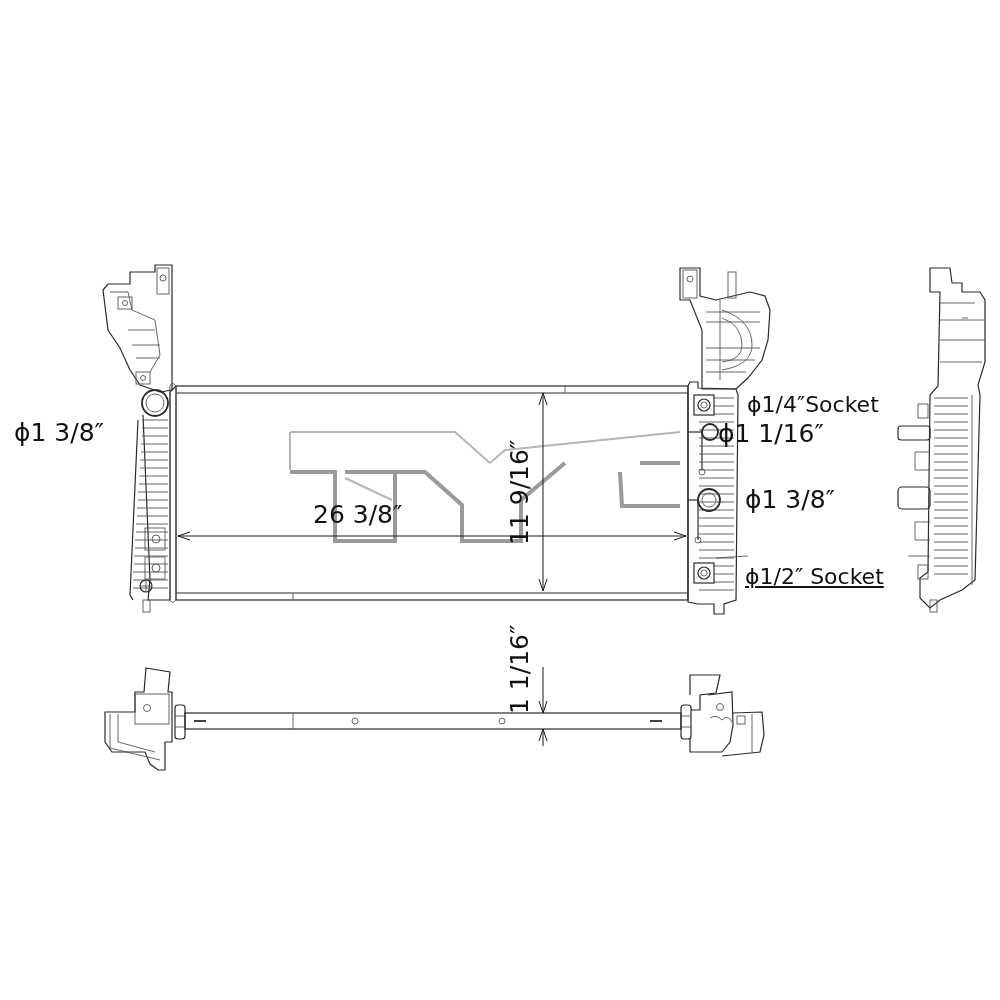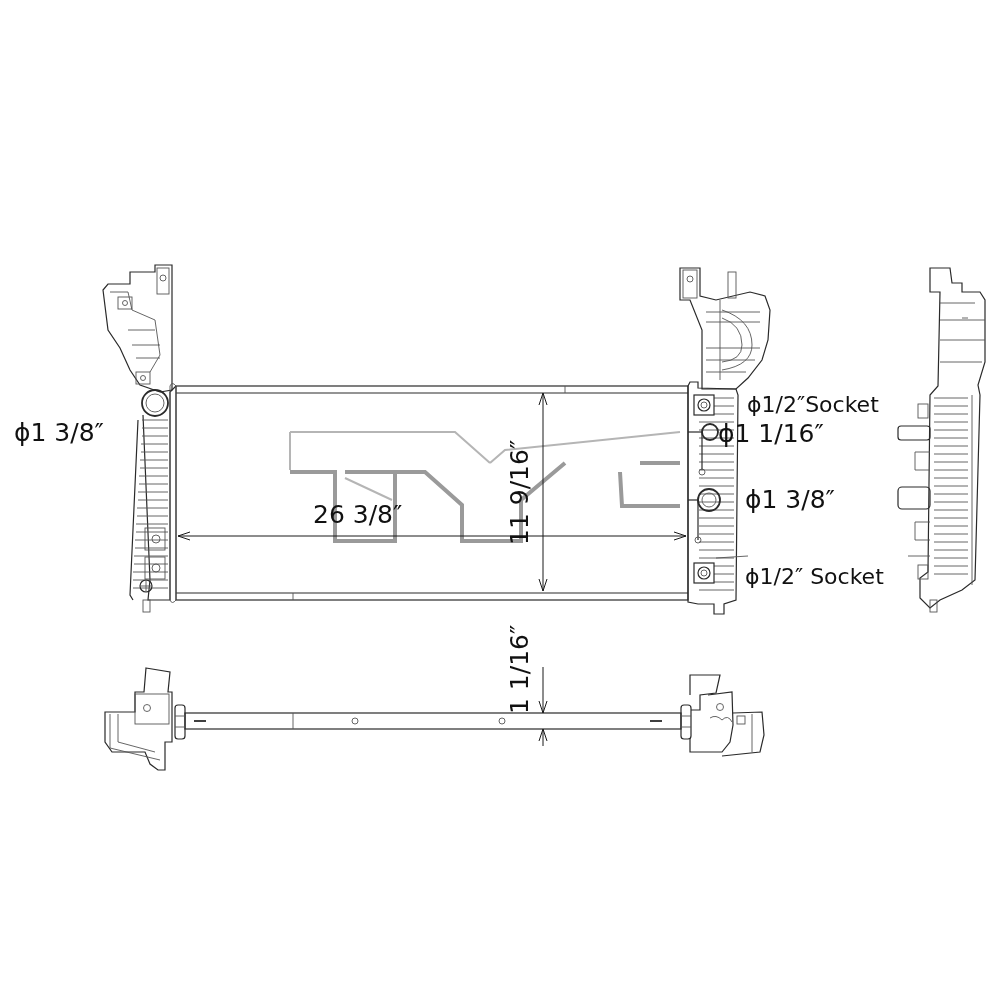--- a/index.html
+++ b/index.html
@@ -252,20 +252,20 @@
     <path class="thin" d="M930,452 L915,452 L915,470 L930,470"></path>
     <path class="thin" d="M930,522 L915,522 L915,540 L930,540"></path>
     <rect class="thin" x="918" y="404" width="10" height="14"></rect>
     <rect class="thin" x="918" y="565" width="10" height="14"></rect>
     <line class="thin" x1="908" y1="556" x2="930" y2="556"></line>
     <rect class="thin" x="930" y="600" width="7" height="12"></rect>
   </g>
 </svg>
 
 <div class="lbl lbl-lg" style="left:14px; top:420px;">ϕ1 3/8″</div>
-<div class="lbl lbl-md" style="left:747px; top:394px;">ϕ1/2″Socket</div>
+<div class="lbl lbl-md" style="left:747px; top:394px;">ϕ1/4″Socket</div>
 <div class="lbl lbl-lg" style="left:718px; top:421px;">ϕ1  1/16″</div>
 <div class="lbl lbl-lg" style="left:745px; top:487px;">ϕ1  3/8″</div>
-<div class="lbl lbl-md" style="left:745px; top:566px;">ϕ1/2″ Socket</div>
+<div class="lbl lbl-md" style="left:745px; top:566px;text-decoration:underline;">ϕ1/2″ Socket</div>
 
 <div class="lbl lbl-lg" style="left:313px; top:502px;text-align:center;">26 3/8″</div>
 <div class="lbl lbl-lg rot" style="left:507px; top:545px;">11 9/16″</div>
 <div class="lbl lbl-lg rot" style="left:507px; top:714px;">1 1/16″</div>
 
 </body></html>

